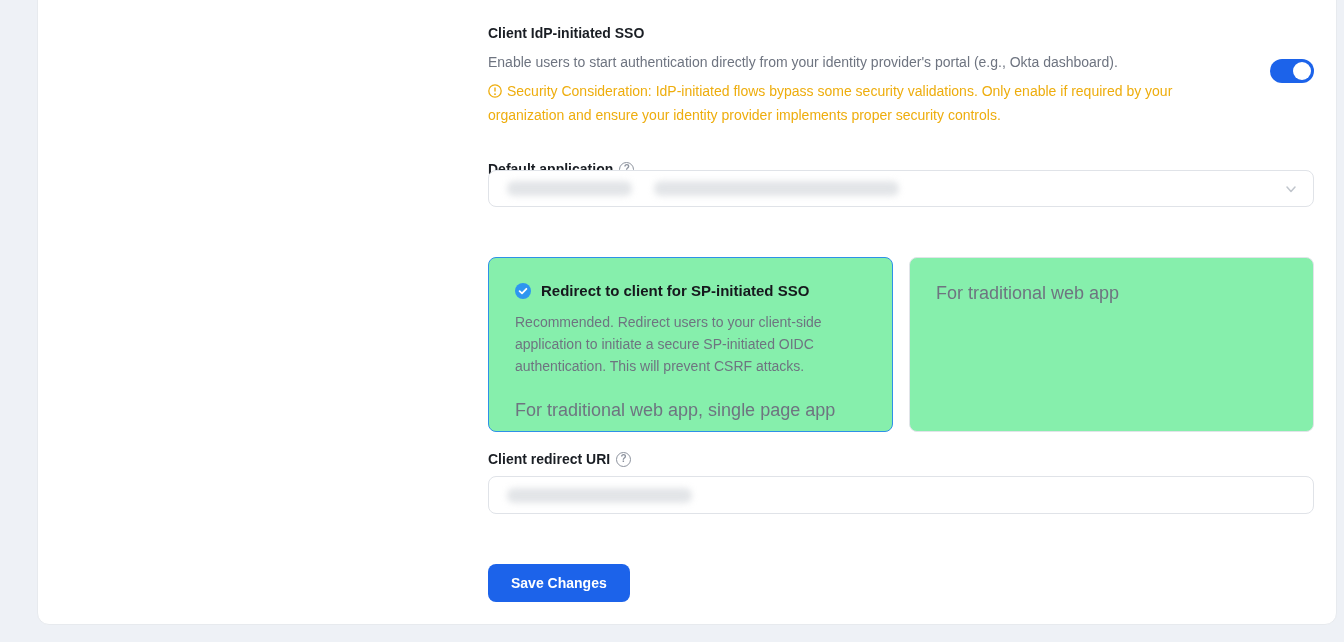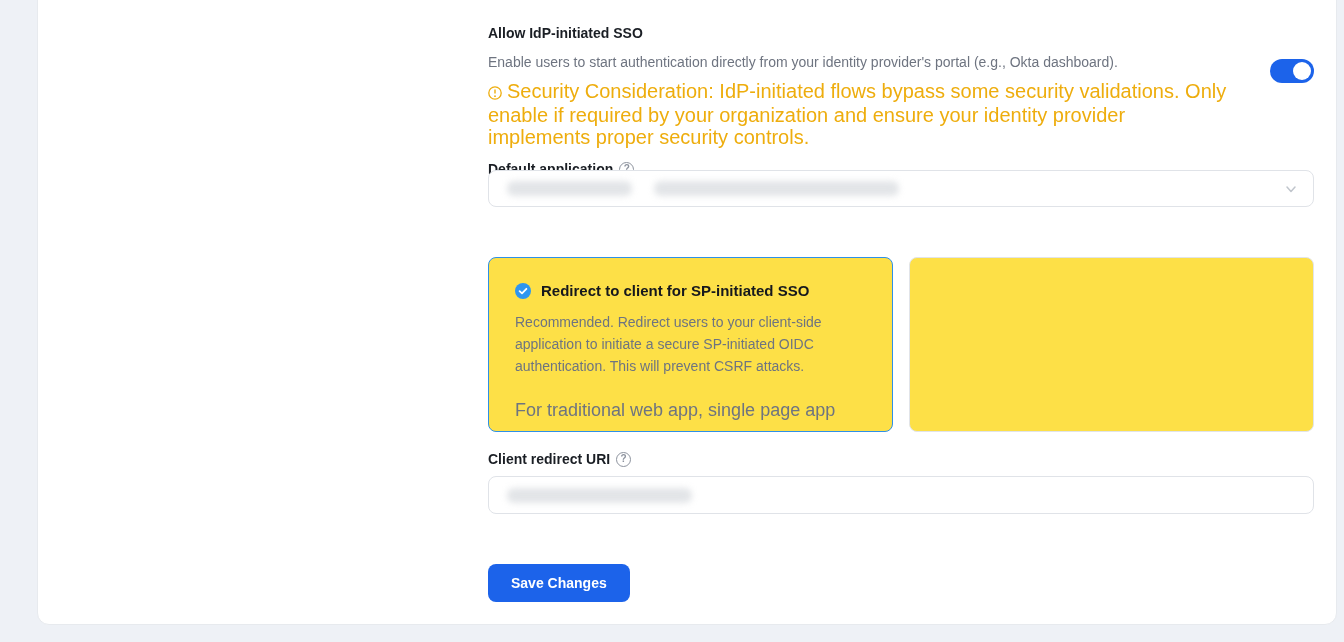--- a/index.html
+++ b/index.html
@@ -20,21 +20,21 @@
   }
   .content {
     position: absolute;
     left: 450px; top: 14px;
     width: 826px; height: 625px;
   }
   
   .sec-idp { position: absolute; top: 24px; left: 0; width: 740px; }
   .sec-title { font-size: 14px; font-weight: 700; color: #1a1e24; margin-bottom: 11px; }
   .sec-desc { font-size: 14px; color: #6e7480; line-height: 21px; margin-bottom: 7px; }
-  .sec-warn { font-size: 20px; color: #eead0d; line-height: 22px; }
+  .sec-warn { font-size: 14px; color: #eead0d; line-height: 22px; }
   .warn-icon { display: inline-block; vertical-align: -2px; margin-right: 5px; }
   
   .toggle {
     position: absolute; top: 58px; right: 0;
     width: 44px; height: 24px; border-radius: 12px;
     background: #1c63ea; cursor: pointer;
   }
   .toggle .knob {
     position: absolute; top: 3px; right: 3px;
     width: 18px; height: 18px; border-radius: 50%;
@@ -66,21 +66,21 @@
     height: 15px; border-radius: 7px; background: #d9dce0;
     filter: blur(3px); opacity: .75;
   }
   .chevron { margin-left: auto; display: flex; }
   
   .cards { position: absolute; top: 256px; left: 0; right: 0; display: flex; gap: 16px; }
   .opt-card {
     flex: 1; height: 175px;
     border: 1px solid #e1e4e9; border-radius: 8px;
     padding: 24px 26px;
-    background: #fde047;
+    background: #86efac;
     cursor: pointer;
   }
   .opt-card.selected { border-color: #2e90e8; }
   .opt-title-row { display: flex; align-items: center; gap: 10px; margin-bottom: 12px; }
   .opt-title { font-size: 15px; font-weight: 700; color: #16181d; }
   .opt-desc { font-size: 14px; color: #6e7480; line-height: 22px; margin-bottom: 22px; }
   .opt-note { font-size: 18px; color: #6e7480; line-height: 22px; }
   .check-icon { width: 16px; height: 16px; flex: 0 0 16px; display: flex; }
   
   .uri-label { position: absolute; top: 449px; left: 0; }
@@ -95,21 +95,21 @@
     display: inline-flex; align-items: center;
   }
 </style>
 </head>
 <body>
 
 <div class="app-card">
   <div class="content">
 
     <div class="sec-idp">
-      <div class="sec-title">Allow IdP-initiated SSO</div>
+      <div class="sec-title">Client IdP-initiated SSO</div>
       <div class="sec-desc">Enable users to start authentication directly from your identity provider's portal (e.g., Okta dashboard).</div>
       <div class="sec-warn">
         <span class="warn-icon">
           <svg width="14" height="14" viewBox="0 0 14 14">
               <circle cx="7" cy="7" r="6.2" fill="none" stroke="#eead0d" stroke-width="1.3"></circle>
               <line x1="7" y1="3.6" x2="7" y2="7.6" stroke="#eead0d" stroke-width="1.4"></line>
               <circle cx="7" cy="10.2" r="0.9" fill="#eead0d"></circle>
             </svg>
         </span><span>Security Consideration: IdP-initiated flows bypass some security validations. Only enable if required by your organization and ensure your identity provider implements proper security controls.</span>
       </div>
@@ -147,20 +147,21 @@
                 <path d="M4.6 8.2 L7 10.4 L11.4 5.8" fill="none" stroke="#ffffff" stroke-width="1.8" stroke-linecap="round" stroke-linejoin="round"></path>
               </svg>
           </span>
           <span class="opt-title">Redirect to client for SP-initiated SSO</span>
         </div>
         <div class="opt-desc">Recommended. Redirect users to your client-side application to initiate a secure SP-initiated OIDC authentication. This will prevent CSRF attacks.</div>
         <div class="opt-note">For traditional web app, single page app</div>
       </div>
 
       <div class="opt-card">
+        <div class="opt-note">For traditional web app</div>
       </div>
 
     </div>
 
     <div class="uri-label">
       <span class="field-label">
         <span>Client redirect URI</span>
         <span class="help-icon">?</span>
       </span>
     </div>

